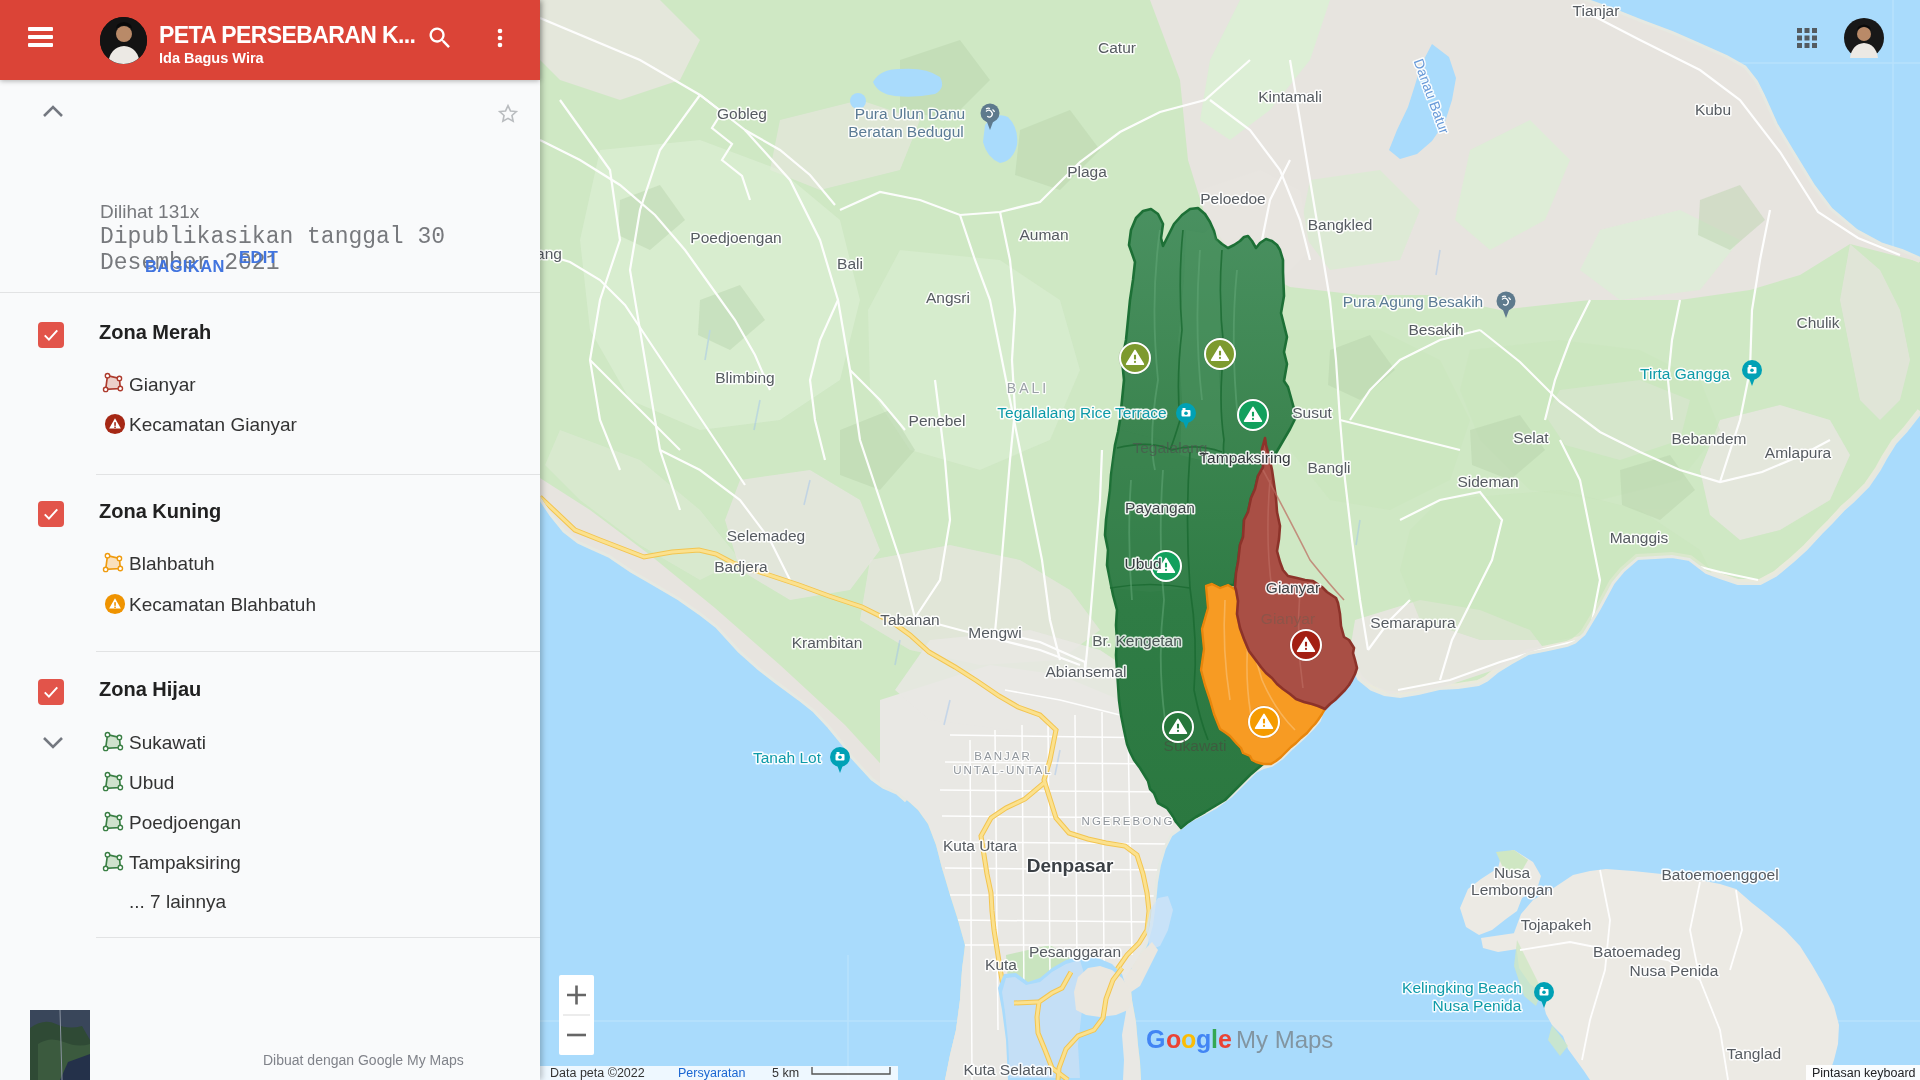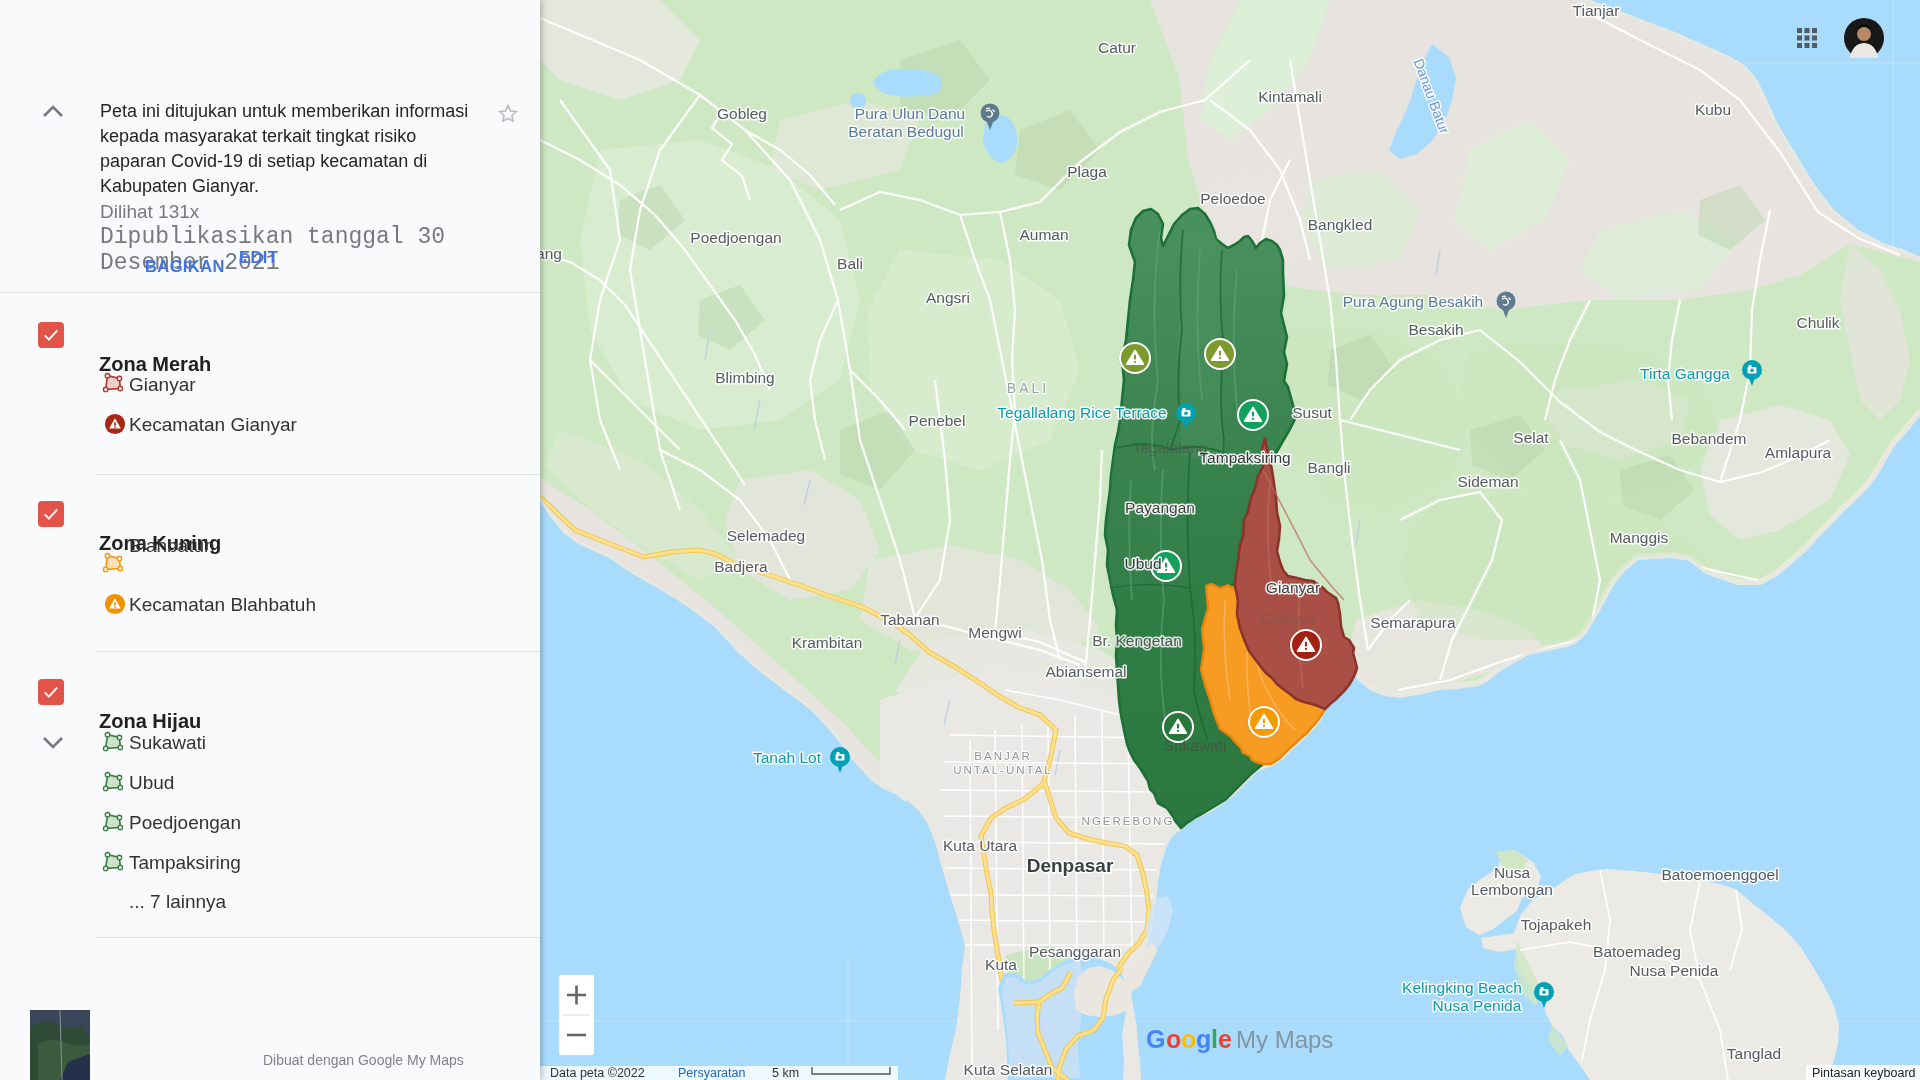--- a/index.html
+++ b/index.html
@@ -15,21 +15,21 @@
   #ssub{position:absolute;left:159px;top:50px;font-size:14.5px;color:#fff;font-weight:700;}
   #desc{position:absolute;left:100px;top:99px;width:390px;font-size:18px;line-height:25px;color:#252525;}
   .gray{color:#77797d;}
   #dil{position:absolute;left:100px;top:201px;font-size:19px;}
   #dip{position:absolute;left:100px;top:224px;font-size:23px;font-family:Liberation Mono, monospace;}
   #bag{position:absolute;left:106px;top:257px;font-size:16.5px;font-weight:700;color:#4174df;letter-spacing:.4px;margin-left:39px;}
   #edi{position:absolute;left:239px;top:248px;font-size:16.5px;font-weight:700;color:#4174df;letter-spacing:.4px;}
   .divider{position:absolute;height:1px;background:#e2e3e4;}
   .chk{position:absolute;left:38px;width:26px;height:26px;background:#e2544a;border-radius:4px;}
   .chk svg{position:absolute;left:3px;top:3px;}
-  .ztitle{position:absolute;left:99px;font-size:20px;font-weight:700;color:#212121;margin-top:32px;}
+  .ztitle{position:absolute;left:99px;font-size:20px;font-weight:700;color:#212121;}
   .item{position:absolute;left:129px;font-size:19px;color:#333;}
   .licon{position:absolute;left:102px;width:22px;height:22px;}
   #thumb{position:absolute;left:30px;top:1010px;width:60px;height:70px;}
   #madewith{position:absolute;left:263px;top:1052px;font-size:14px;color:#80838a;}
 </style>
 </head>
 <body>
 <div id="stage">
   <div id="mapwrap">
   <svg width="1380" height="1080" viewBox="540 0 1380 1080" font-family="Liberation Sans, sans-serif">
@@ -464,24 +464,42 @@
     <g transform="translate(1864,38)">
       <circle r="20" fill="#181818"></circle>
       <circle cx="0" cy="-4" r="7" fill="#b98a68"></circle>
       <path d="M-14,20 Q-12,6 0,5 Q12,6 14,20 Z" fill="#ece9e4"></path>
       <path d="M-7,-8 Q0,-15 7,-8 L6,-11 Q0,-16 -6,-11 Z" fill="#0a0a0a"></path>
     </g>
   </g>
   </svg>
   </div>
   <div id="sidebar">
+    <div id="shead">
+      <div class="hbar" style="top:27px"></div>
+      <div class="hbar" style="top:35px"></div>
+      <div class="hbar" style="top:43px"></div>
+      <div id="avatar"><svg width="47" height="47" viewBox="0 0 47 47">
+            <rect width="47" height="47" fill="#131313"></rect>
+            <circle cx="24" cy="17" r="8" fill="#b98a68"></circle>
+            <path d="M8 47 Q10 30 24 29 Q38 30 40 47 Z" fill="#ece9e4"></path>
+            <path d="M16 12 Q24 4 32 12 L31 8 Q24 2 17 8 Z" fill="#090909"></path>
+          </svg></div>
+      <div id="stitle">PETA PERSEBARAN K...</div>
+      <div id="ssub">Ida Bagus Wira</div>
+      <svg style="position:absolute;left:426px;top:24px" width="28" height="28" viewBox="0 0 24 24">
+          <path fill="#fff" d="M15.5 14h-.79l-.28-.27a6.5 6.5 0 1 0-.7.7l.27.28v.79l5 4.99L20.49 19l-4.99-5zm-6 0A4.5 4.5 0 1 1 14 9.5 4.5 4.5 0 0 1 9.5 14z"></path>
+        </svg>
+      <svg style="position:absolute;left:486px;top:24px" width="28" height="28" viewBox="0 0 24 24">
+          <path fill="#fff" d="M12 8a2 2 0 1 0-2-2 2 2 0 0 0 2 2zm0 2a2 2 0 1 0 2 2 2 2 0 0 0-2-2zm0 6a2 2 0 1 0 2 2 2 2 0 0 0-2-2z"></path>
+        </svg>
+    </div>
     <svg style="position:absolute;left:42px;top:103px" width="22" height="16" viewBox="0 0 22 16">
         <path d="M2 13 L11 4 L20 13" stroke="#747880" stroke-width="2.6" fill="none"></path>
       </svg>
-    <div id="desc">Peta ini ditujukan untuk memberikan informasi<br>kepada masyarakat terkait tingkat risiko<br>paparan Covid-19 di setiap kecamatan di<br>Kabupaten Gianyar.</div>
     <div id="dil" class="gray">Dilihat 131x</div>
     <div id="dip" class="gray">Dipublikasikan tanggal 30 Desember 2021</div>
     <div id="bag">BAGIKAN</div>
     <div id="edi">EDIT</div>
     <svg style="position:absolute;left:496px;top:102px" width="24" height="24" viewBox="0 0 24 24">
         <path fill="none" stroke="#b9bcbf" stroke-width="1.6" d="M12 3.6l2.47 5.34 5.84.63-4.35 3.94 1.17 5.76L12 16.35l-5.13 2.92 1.17-5.76-4.35-3.94 5.84-.63z"></path>
       </svg>
     <div class="divider" style="left:0;top:292px;width:540px"></div>
 
     <div class="chk" style="top:322px">
@@ -517,21 +535,21 @@
     <div class="ztitle" style="top:500px">Zona Kuning</div>
     <svg class="licon" style="top:552px" viewBox="0 0 24 24">
         <path fill="#f9e0bb" stroke="#ef9b0e" stroke-width="1.8" d="M6 4 L19 7 L20 18 L4 19 Z"></path>
         <g fill="#fff" stroke="#ef9b0e" stroke-width="1.5">
           <circle cx="6" cy="4" r="2.4"></circle>
           <circle cx="19" cy="7" r="2.4"></circle>
           <circle cx="20" cy="18" r="2.4"></circle>
           <circle cx="4" cy="19" r="2.4"></circle>
         </g>
       </svg>
-    <div class="item" style="top:535px">Blahbatuh</div>
+    <div class="item" style="top:553px">Blahbatuh</div>
     <svg class="licon" style="left:104px;top:593px" viewBox="0 0 24 24">
         <circle cx="12" cy="12" r="11" fill="#ef9300"></circle>
         <path d="M12 5.6 L18.4 17 L5.6 17 Z" fill="#fff"></path>
         <rect x="11.2" y="10" width="1.7" height="4" fill="#ef9300"></rect>
         <rect x="11.2" y="14.8" width="1.7" height="1.6" fill="#ef9300"></rect>
       </svg>
     <div class="item" style="top:594px">Kecamatan Blahbatuh</div>
     <div class="divider" style="left:96px;top:651px;width:444px"></div>
 
     <div class="chk" style="top:679px">

